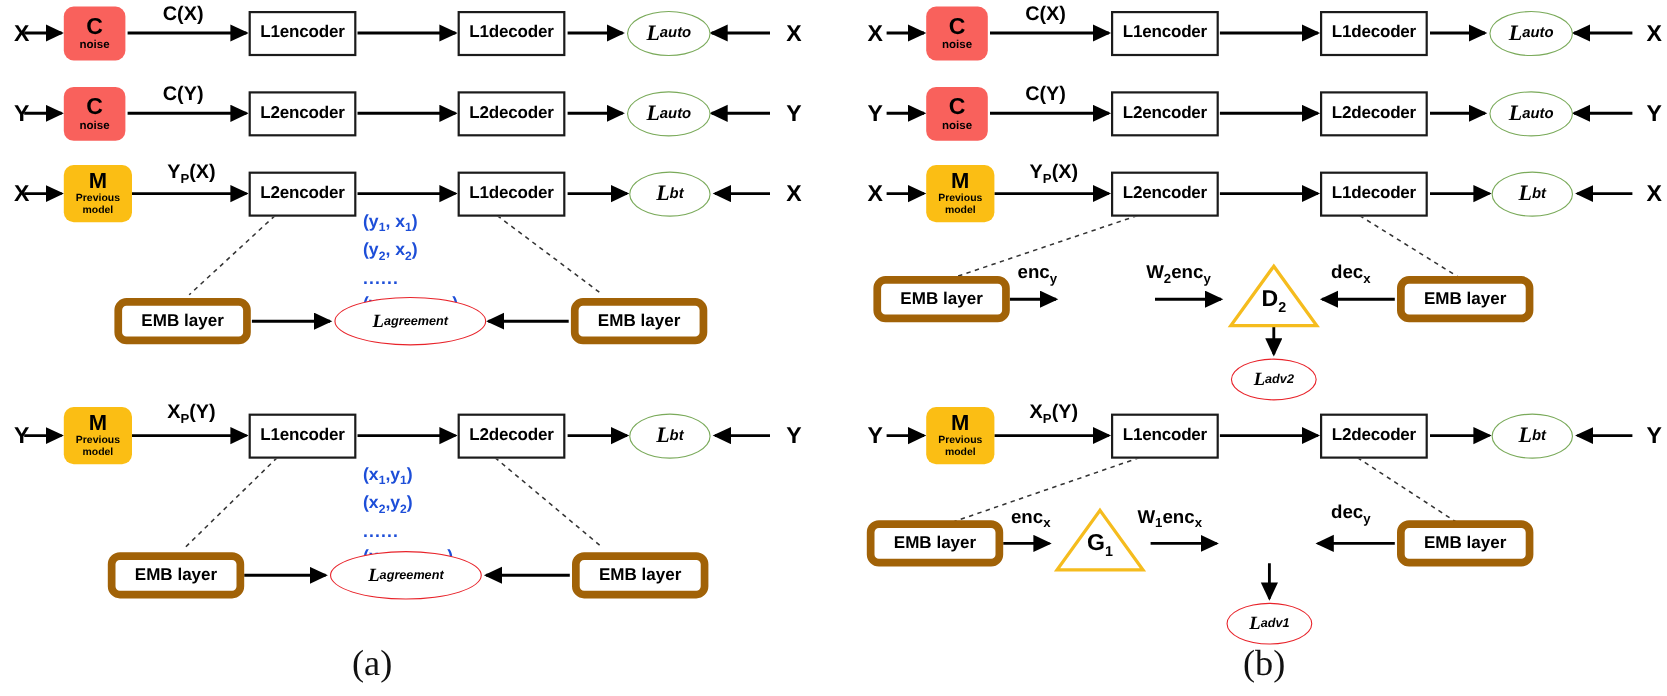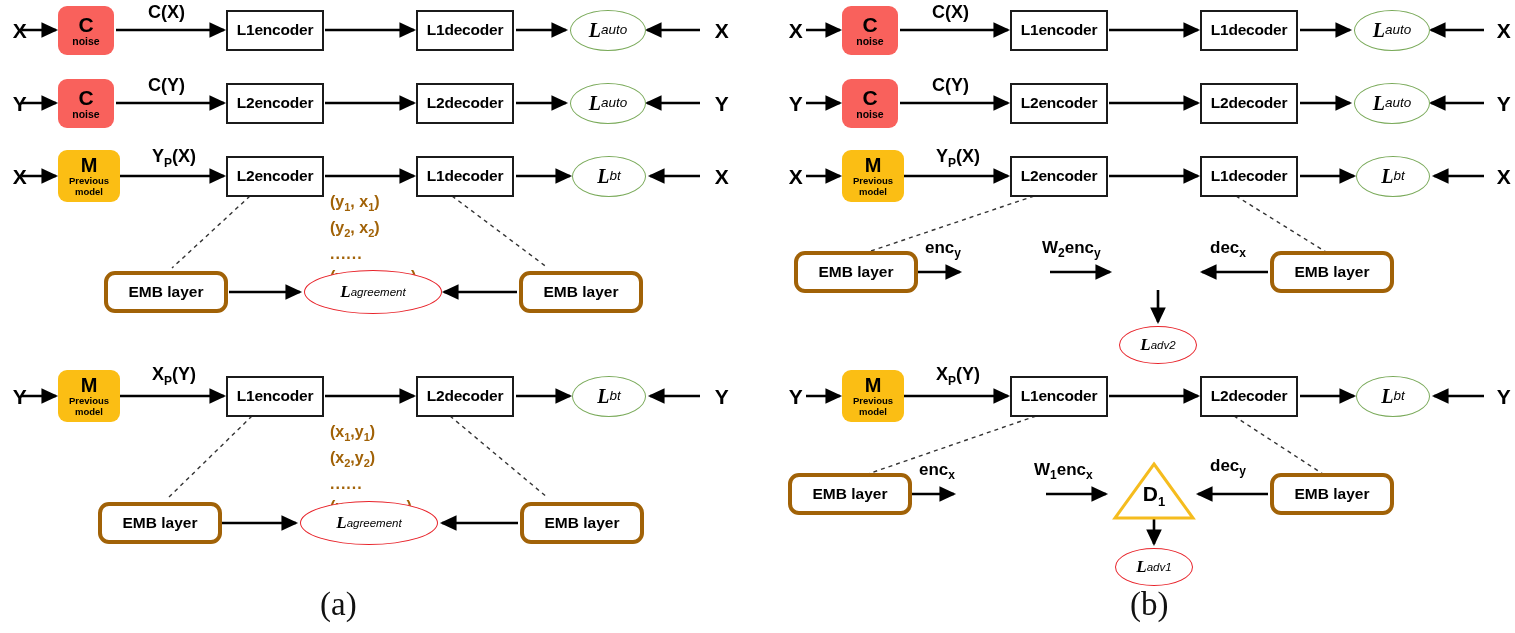--- a/index.html
+++ b/index.html
@@ -88,42 +88,42 @@
     background: #ffffff;
     border: 2px solid #1b1b1b;
     font-size: 15.5px;
     font-weight: bold;
     letter-spacing: -.2px;
   }
 
   
   .block-emb {
     background: #ffffff;
-    border: 4px solid #a16207;
+    border: 7px solid #a16207;
     border-radius: 11px;
     font-size: 15.5px;
     font-weight: bold;
   }
 
   
   .ellipse {
     border-radius: 50%;
     background: #ffffff;
     font-style: italic;
     font-weight: bold;
   }
   .ellipse-green { border: 1.8px solid #7aaa5a; }
   .ellipse-red   { border: 1.8px solid #e8232a; }
   .ellipse .scr {
     font-family: "Liberation Serif", serif;
     font-style: italic;
     font-weight: bold;
   }
   .ellipse .lbig { font-size: 20px; }
-  .ellipse .sub  { font-size: 13.5px; font-style: italic; font-weight: normal; }
+  .ellipse .sub  { font-size: 13.5px; font-style: italic; font-weight: bold; }
   .ellipse.small-txt .lbig { font-size: 17px; }
   .ellipse.small-txt .sub  { font-size: 11.5px; }
 
   
   .edge-label {
     position: absolute;
     font-size: 18px;
     font-weight: bold;
     color: #000;
     white-space: nowrap;
@@ -131,21 +131,21 @@
   .edge-label .sub {
     font-size: 12px;
     vertical-align: sub;
   }
 
   
   .dict-list {
     position: absolute;
     font-size: 16px;
     font-weight: bold;
-    color: #a16207;
+    color: #1d4ed8;
     line-height: 1.45;
     white-space: nowrap;
   }
   .dict-list .sub  { font-size: 11px; vertical-align: sub; }
   .dict-list .dsub { font-size: 10px; vertical-align: sub; }
   .dict-list .dots { letter-spacing: 1px; }
 
   
   .wires {
     position: absolute;
@@ -416,20 +416,26 @@
     <div class="node block-rect" style="left:442px;top:156px;width:98px;height:41px;">L1decoder</div>
     <div class="node ellipse ellipse-green" style="left:598px;top:156px;width:74px;height:41px;">
       <span class="scr lbig">L</span>
         <span class="sub">bt</span>
     </div>
     <div class="node io-label" style="left:734px;top:164px;width:24px;height:26px;">X</div>
 
     <div class="node block-emb" style="left:36px;top:251px;width:124px;height:42px;">EMB layer</div>
     <div class="edge-label" style="left:167px;top:238px;font-size:17px;"><span>enc</span><span class="sub">y</span></div>
     <div class="edge-label" style="left:284px;top:238px;font-size:17px;"><span>W</span><span class="sub">2</span><span>enc</span><span class="sub">y</span></div>
+    <div class="tri-wrap" style="left:357px;top:238px;">
+      <svg width="86" height="62" viewBox="0 0 86 62">
+          <polygon points="43,4 82,58 4,58" fill="#ffffff" stroke="#f5bc1e" stroke-width="3"></polygon>
+        </svg>
+      <div class="tri-label"><span>D</span><span class="sub">2</span></div>
+    </div>
     <div class="edge-label" style="left:452px;top:238px;font-size:17px;"><span>dec</span><span class="sub">x</span></div>
     <div class="node block-emb" style="left:512px;top:251px;width:124px;height:42px;">EMB layer</div>
     <div class="node ellipse ellipse-red small-txt" style="left:361px;top:326px;width:78px;height:38px;">
       <span class="scr lbig">L</span>
         <span class="sub">adv2</span>
     </div>
 
     <div class="node io-label" style="left:26px;top:384px;width:24px;height:26px;">Y</div>
     <div class="node block-model" style="left:84px;top:370px;width:62px;height:52px;">
       <span class="big">M</span>
@@ -440,27 +446,27 @@
     <div class="node block-rect" style="left:252px;top:376px;width:98px;height:41px;">L1encoder</div>
     <div class="node block-rect" style="left:442px;top:376px;width:98px;height:41px;">L2decoder</div>
     <div class="node ellipse ellipse-green" style="left:598px;top:376px;width:74px;height:41px;">
       <span class="scr lbig">L</span>
         <span class="sub">bt</span>
     </div>
     <div class="node io-label" style="left:734px;top:384px;width:24px;height:26px;">Y</div>
 
     <div class="node block-emb" style="left:30px;top:473px;width:124px;height:42px;">EMB layer</div>
     <div class="edge-label" style="left:161px;top:460px;font-size:17px;"><span>enc</span><span class="sub">x</span></div>
-    <div class="edge-label" style="left:276px;top:460px;font-size:17px;"><span>W</span><span class="sub">1</span><span>enc</span><span class="sub">x</span></div>
-    <div class="tri-wrap" style="left:353px;top:460px;">
+    <div class="tri-wrap" style="left:199px;top:460px;">
       <svg width="86" height="62" viewBox="0 0 86 62">
           <polygon points="43,4 82,58 4,58" fill="#ffffff" stroke="#f5bc1e" stroke-width="3"></polygon>
         </svg>
-      <div class="tri-label"><span>D</span><span class="sub">1</span></div>
-    </div>
+      <div class="tri-label"><span>G</span><span class="sub">1</span></div>
+    </div>
+    <div class="edge-label" style="left:276px;top:460px;font-size:17px;"><span>W</span><span class="sub">1</span><span>enc</span><span class="sub">x</span></div>
     <div class="edge-label" style="left:452px;top:456px;font-size:17px;"><span>dec</span><span class="sub">y</span></div>
     <div class="node block-emb" style="left:512px;top:473px;width:124px;height:42px;">EMB layer</div>
     <div class="node ellipse ellipse-red small-txt" style="left:357px;top:548px;width:78px;height:38px;">
       <span class="scr lbig">L</span>
         <span class="sub">adv1</span>
     </div>
 
     <div class="caption" style="left:372px;top:586px;">(b)</div>
   </div>
 

